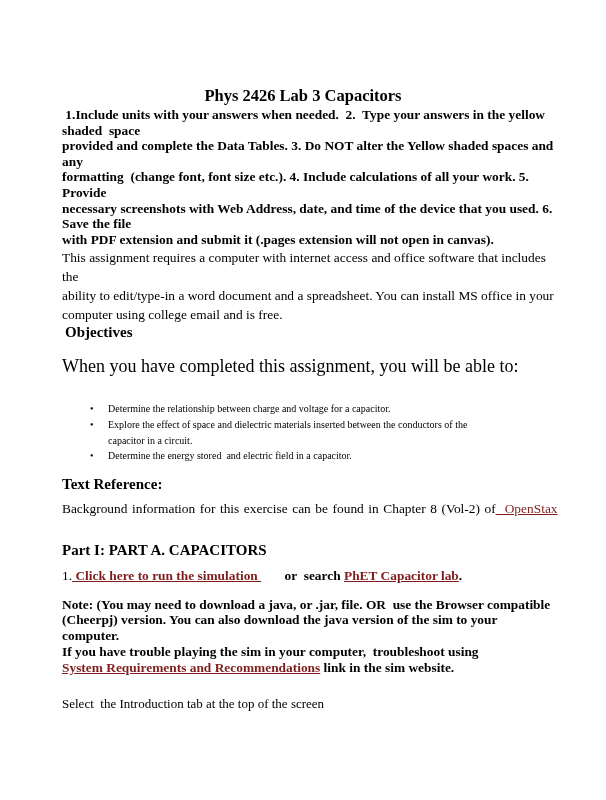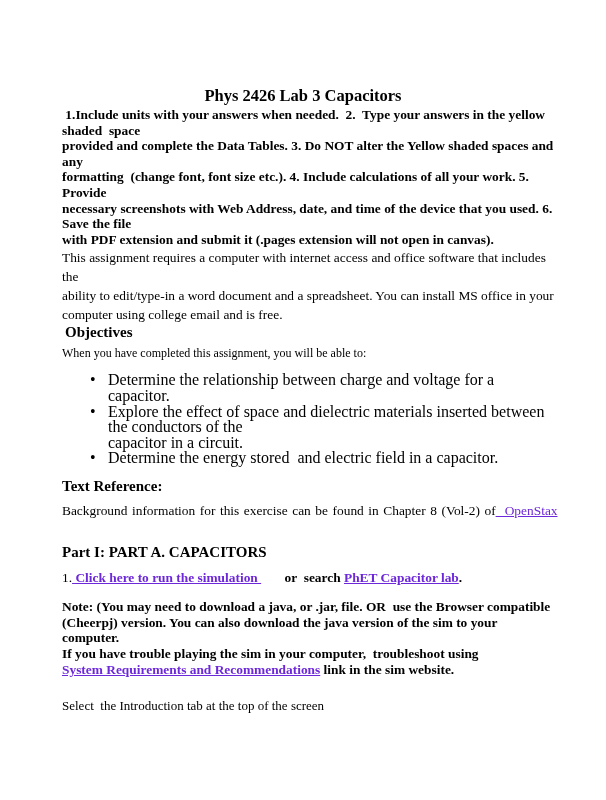--- a/index.html
+++ b/index.html
@@ -27,24 +27,24 @@
   .h-instructions { margin-top: 21px; padding-left: 5px; }
   .p-instructions {
     margin-top: 1px; font-weight: bold;
     font-size: 13.4px; line-height: 15.6px; white-space: pre-wrap;
   }
   .h-equipment { margin-top: 8px; padding-left: 5px; }
   .p-equipment {
     margin-top: 1px; font-size: 13.4px; line-height: 19px; white-space: pre-wrap;
   }
   .h-objectives { padding-left: 3px; }
-  .p-when { margin-top: 6px; font-size: 12px; line-height: 15px; }
+  .p-when { margin-top: 19px; font-size: 18px; line-height: 15px; }
   .objectives-list {
-    margin-top: 11px; list-style: none; padding-left: 46px;
-    font-size: 16px; line-height: 15.6px;
+    margin-top: 27px; list-style: none; padding-left: 46px;
+    font-size: 10px; line-height: 15.6px;
   }
   .objectives-list li { position: relative; white-space: pre-wrap; }
   .objectives-list li::before { content: "\2022"; position: absolute; left: -18px; }
 
   .h-textref { margin-top: 11px; line-height: 18px; }
   .p-bg1 {
     margin-top: 6px; font-size: 13.4px; line-height: 19px;
     white-space: pre; word-spacing: 1.2px;
   }
   .p-bg2 { font-size: 13.4px; line-height: 19px; white-space: pre; }
@@ -58,21 +58,21 @@
   }
   .p-step .prefix { font-weight: normal; }
 
   .p-note {
     margin-top: 13px; font-weight: bold;
     font-size: 13.4px; line-height: 15.7px; white-space: pre-wrap;
   }
 
   .p-select { margin-top: 22px; font-size: 13px; line-height: 14px; white-space: pre-wrap; }
 
-  a.link { color: #6d28d9; text-decoration: underline; cursor: pointer; }
+  a.link { color: #7f1d1d; text-decoration: underline; cursor: pointer; }
 </style>
 </head>
 <body>
 
 <div class="page">
   <div class="title">Phys 2426 Lab 3 Capacitors</div>
 
   <div class="content">
 
     <div class="p-instructions"> 1.Include units with your answers when needed.  2.  Type your answers in the yellow shaded  space

